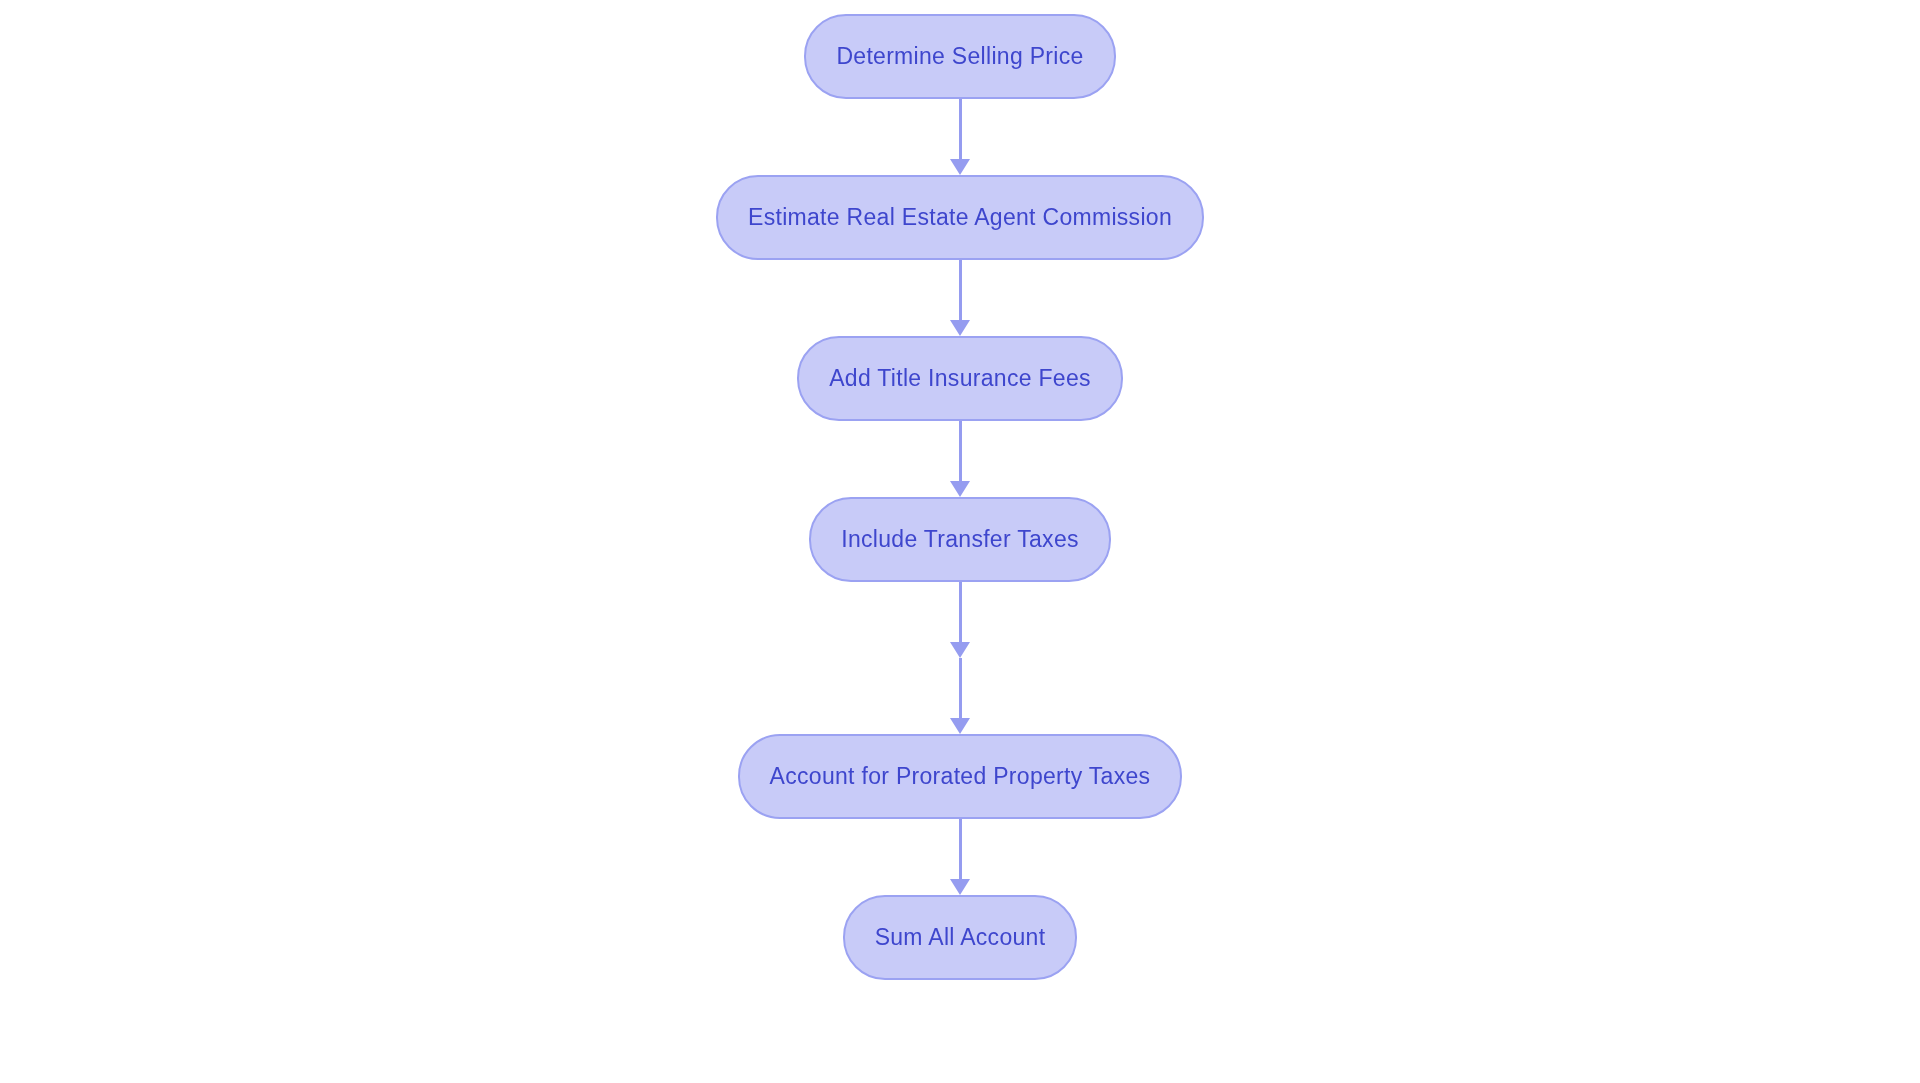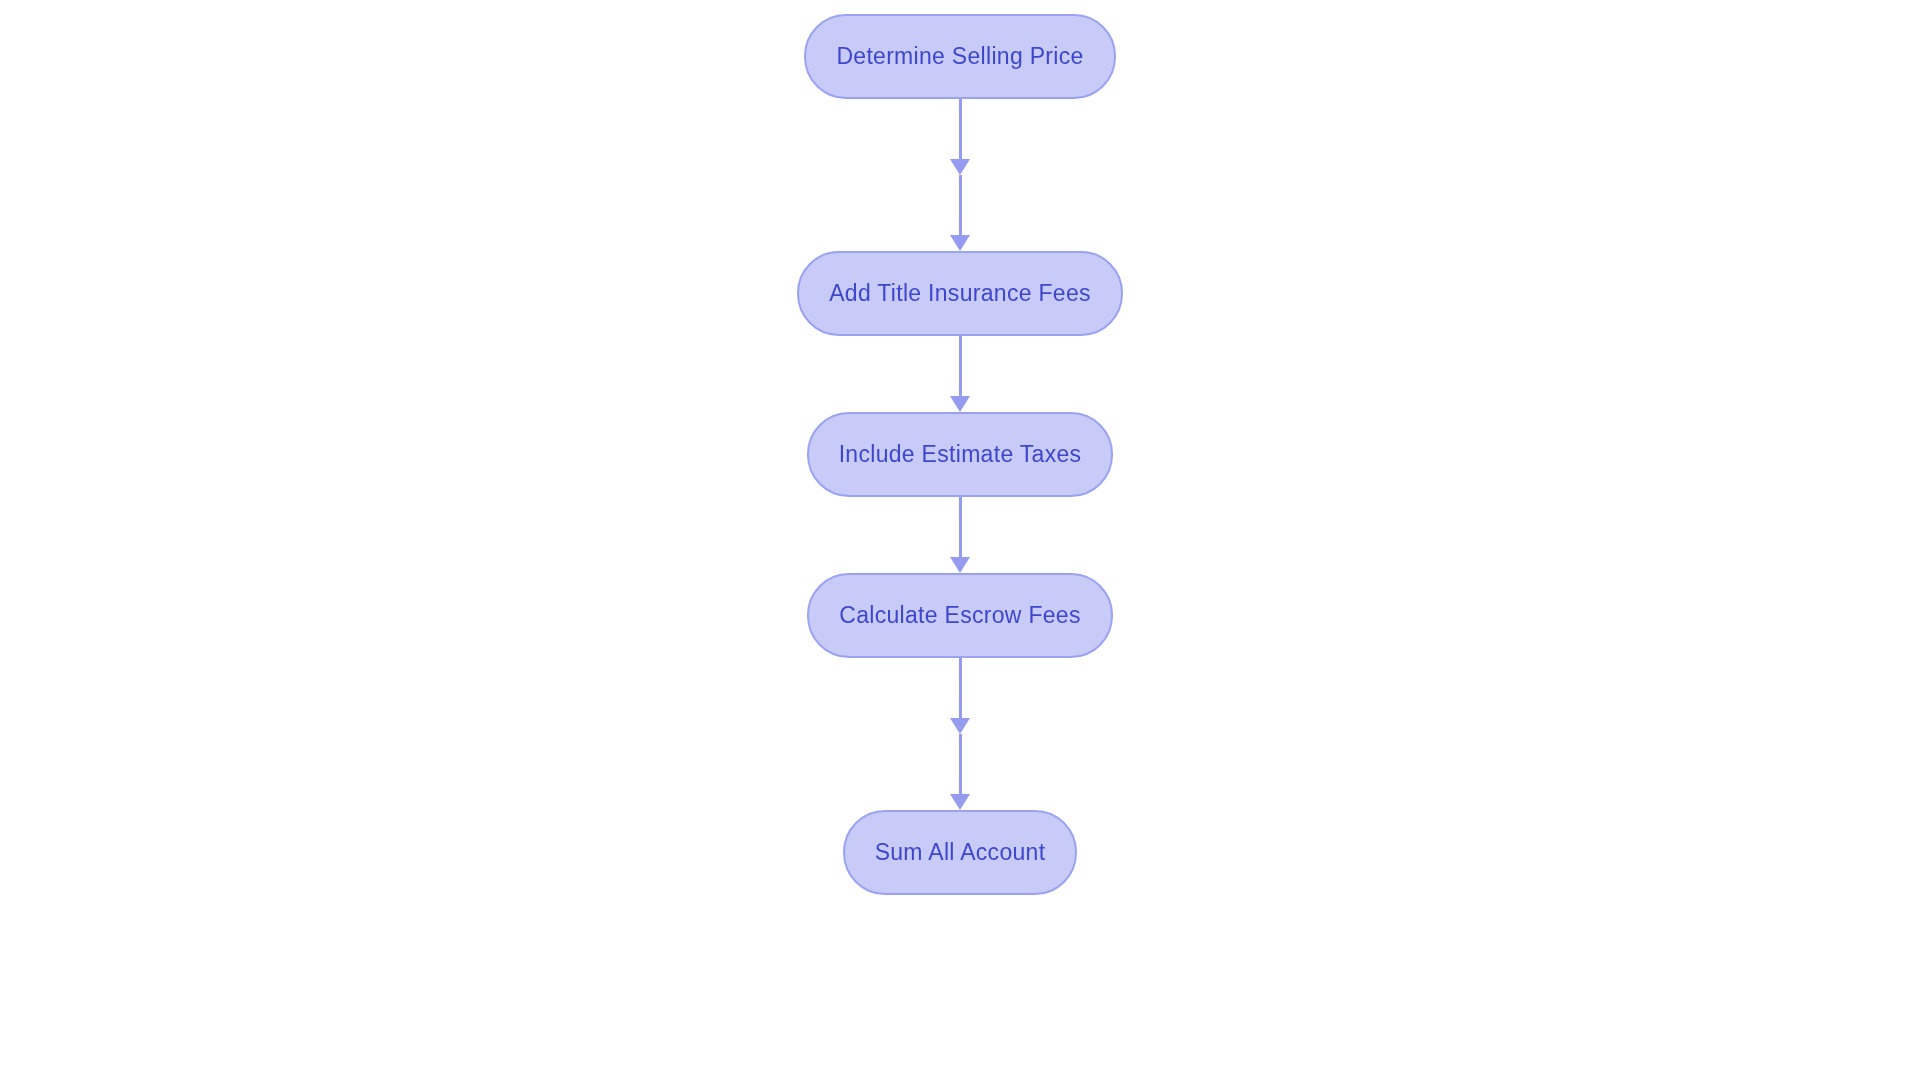--- a/index.html
+++ b/index.html
@@ -86,53 +86,56 @@
 
     <div class="node node-w1">
       <span class="node-label">Determine Selling Price</span>
     </div>
 
     <div class="connector">
       <div class="stem"></div>
       <div class="head"></div>
     </div>
 
+    <div class="node node-w2">
+      <span class="node-label">Estimate Real Estate Agent Commission</span>
+    </div>
 
     <div class="connector">
       <div class="stem"></div>
       <div class="head"></div>
     </div>
 
     <div class="node node-w3">
       <span class="node-label">Add Title Insurance Fees</span>
     </div>
 
     <div class="connector">
       <div class="stem"></div>
       <div class="head"></div>
     </div>
 
     <div class="node node-w4">
-      <span class="node-label">Include Estimate Taxes</span>
+      <span class="node-label">Include Transfer Taxes</span>
     </div>
 
     <div class="connector">
       <div class="stem"></div>
       <div class="head"></div>
     </div>
 
-    <div class="node node-w5">
-      <span class="node-label">Calculate Escrow Fees</span>
-    </div>
 
     <div class="connector">
       <div class="stem"></div>
       <div class="head"></div>
     </div>
 
+    <div class="node node-w6">
+      <span class="node-label">Account for Prorated Property Taxes</span>
+    </div>
 
     <div class="connector">
       <div class="stem"></div>
       <div class="head"></div>
     </div>
 
     <div class="node node-w7">
       <span class="node-label">Sum All Account</span>
     </div>
 

